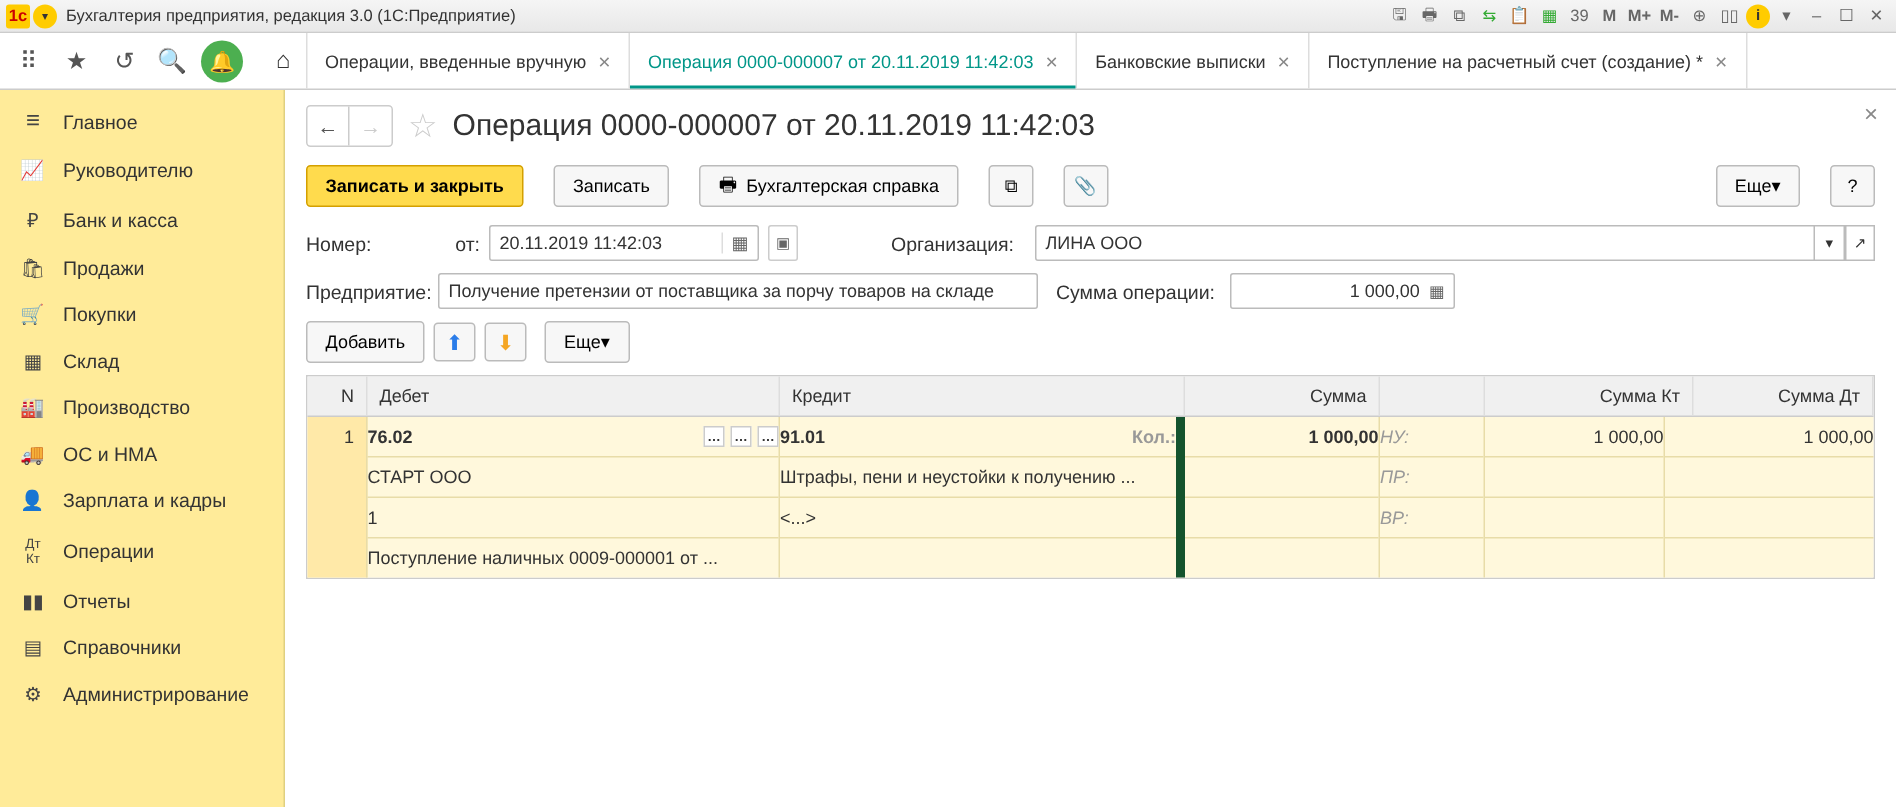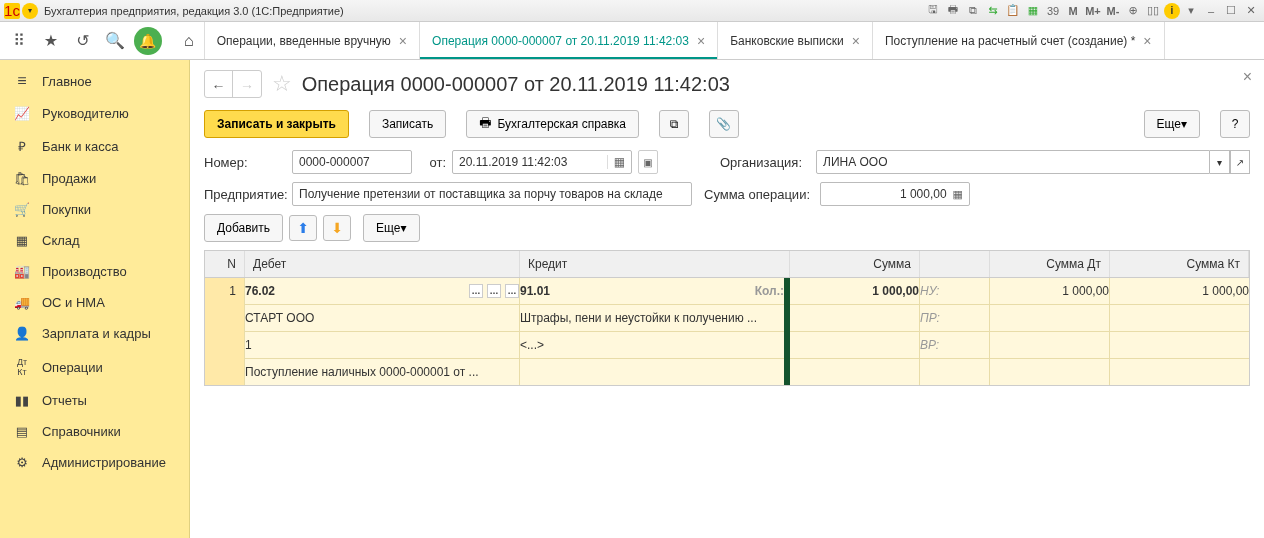--- a/index.html
+++ b/index.html
@@ -1,20 +1,20 @@
 <!DOCTYPE html>
 <html><head>
 <meta charset="utf-8">
 <style>
 * { box-sizing: border-box; margin: 0; padding: 0; font-family: Arial, sans-serif; }
 body { background: #fff; font-size: 12px; color: #333; overflow: hidden; width: 1264px; height: 538px; }
 
 
 .titlebar { height: 22px; background: linear-gradient(#f5f5f5, #e8e8e8); border-bottom: 1px solid #ccc; display: flex; align-items: center; padding: 0 4px; }
-.titlebar .logo { width: 16px; height: 16px; background: #ffcc00; border-radius: 2px; display: inline-flex; align-items: center; justify-content: center; font-size: 15px; font-weight: normal; color: #c00; margin-right: 2px; }
+.titlebar .logo { width: 16px; height: 16px; background: #ffcc00; border-radius: 2px; display: inline-flex; align-items: center; justify-content: center; font-size: 11px; font-weight: bold; color: #c00; margin-right: 2px; }
 .titlebar .dropdown-btn { width: 16px; height: 16px; background: #ffcc00; border-radius: 50%; display: inline-flex; align-items: center; justify-content: center; font-size: 8px; margin-right: 6px; }
 .titlebar .title { font-size: 11px; color: #333; }
 .titlebar .right-tools { margin-left: auto; display: flex; gap: 2px; align-items: center; }
 .titlebar .tool-btn { width: 18px; height: 16px; display: inline-flex; align-items: center; justify-content: center; font-size: 11px; color: #666; cursor: pointer; }
 .titlebar .tool-btn.m { font-weight: bold; font-size: 11px; }
 .titlebar .tool-btn.green { color: #3a3; }
 .titlebar .tool-btn.info { width: 16px; height: 16px; background: #ffcc00; border-radius: 50%; font-weight: bold; color: #333; font-size: 10px; }
 
 
 .iconbar { height: 38px; background: #fff; border-bottom: 1px solid #ccc; display: flex; align-items: center; padding: 0 6px; }
@@ -236,23 +236,20 @@
       <div class="spacer"></div>
       <button class="btn">
           <span>Еще</span> 
           <span>▾</span>
         </button>
       <button class="btn icon-only">?</button>
     </div>
 
     <div class="form-row">
       <label>Номер:</label>
-      <div class="input" style="width:120px">
-          <span>0000-000007</span>
-        </div>
       <label style="width:28px;text-align:right">от:</label>
       <div class="input" style="width:180px">
         <span>20.11.2019 11:42:03</span>
         <span class="cal-btn">▦</span>
       </div>
       <span class="tiny-btn">▣</span>
       <div style="width:50px"></div>
       <label style="width:90px">Организация:</label>
       <div class="select-input" style="flex:1">
         <div class="input" style="flex:1;border-radius:2px 0 0 2px">
@@ -286,36 +283,36 @@
         </button>
     </div>
 
     <div class="table">
       <div class="thead">
         <div class="th col-n">N</div>
         <div class="th col-debit">Дебет</div>
         <div class="th col-credit">Кредит</div>
         <div class="th col-sum">Сумма</div>
         <div class="th col-nu"></div>
+        <div class="th col-sum-kt">Сумма Кт</div>
         <div class="th col-sum-dt">Сумма Дт</div>
-        <div class="th col-sum-kt">Сумма Кт</div>
       </div>
       <div class="tbody">
         <div style="display:flex;background:#fff8dc">
           <div class="td col-n row-num-cell" style="padding:6px 8px">1</div>
           <div class="col-debit multirow" style="border-right:1px solid #e8dca8">
             <div class="line bold" style="display:flex;align-items:center">
               <span>76.02</span>
               <span class="ellipsis-box" style="margin-left:auto">…</span>
               <span class="ellipsis-box">…</span>
               <span class="ellipsis-box">…</span>
             </div>
             <div class="line">СТАРТ ООО</div>
             <div class="line">1</div>
-            <div class="line">Поступление наличных 0000-000001 от ...</div>
+            <div class="line">Поступление наличных 0009-000001 от ...</div>
           </div>
           <div class="col-credit multirow" style="border-right:6px solid #14532d">
             <div class="line bold" style="display:flex">
               <span>91.01</span>
               <span class="italic" style="margin-left:auto">Кол.:</span>
             </div>
             <div class="line">Штрафы, пени и неустойки к получению ...</div>
             <div class="line">&lt;...&gt;</div>
             <div class="line">&nbsp;</div>
           </div>

